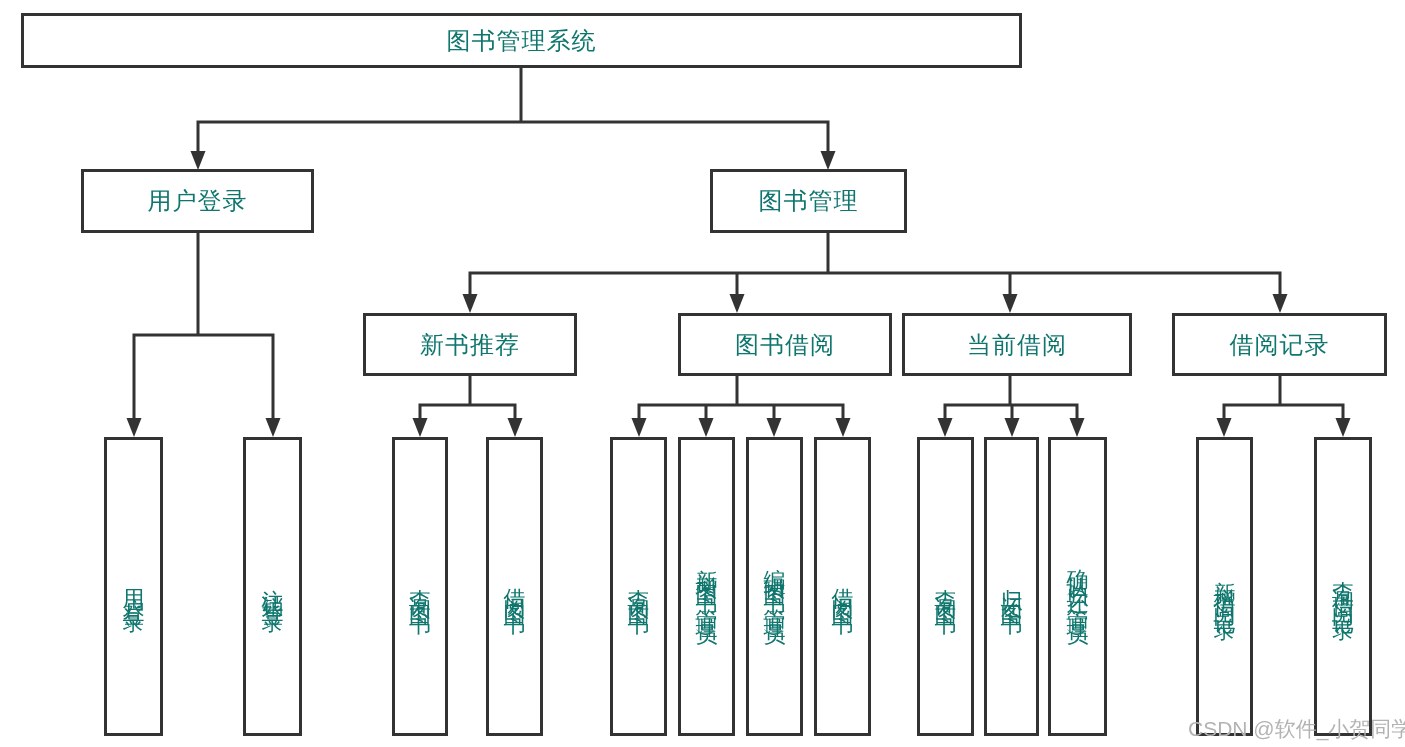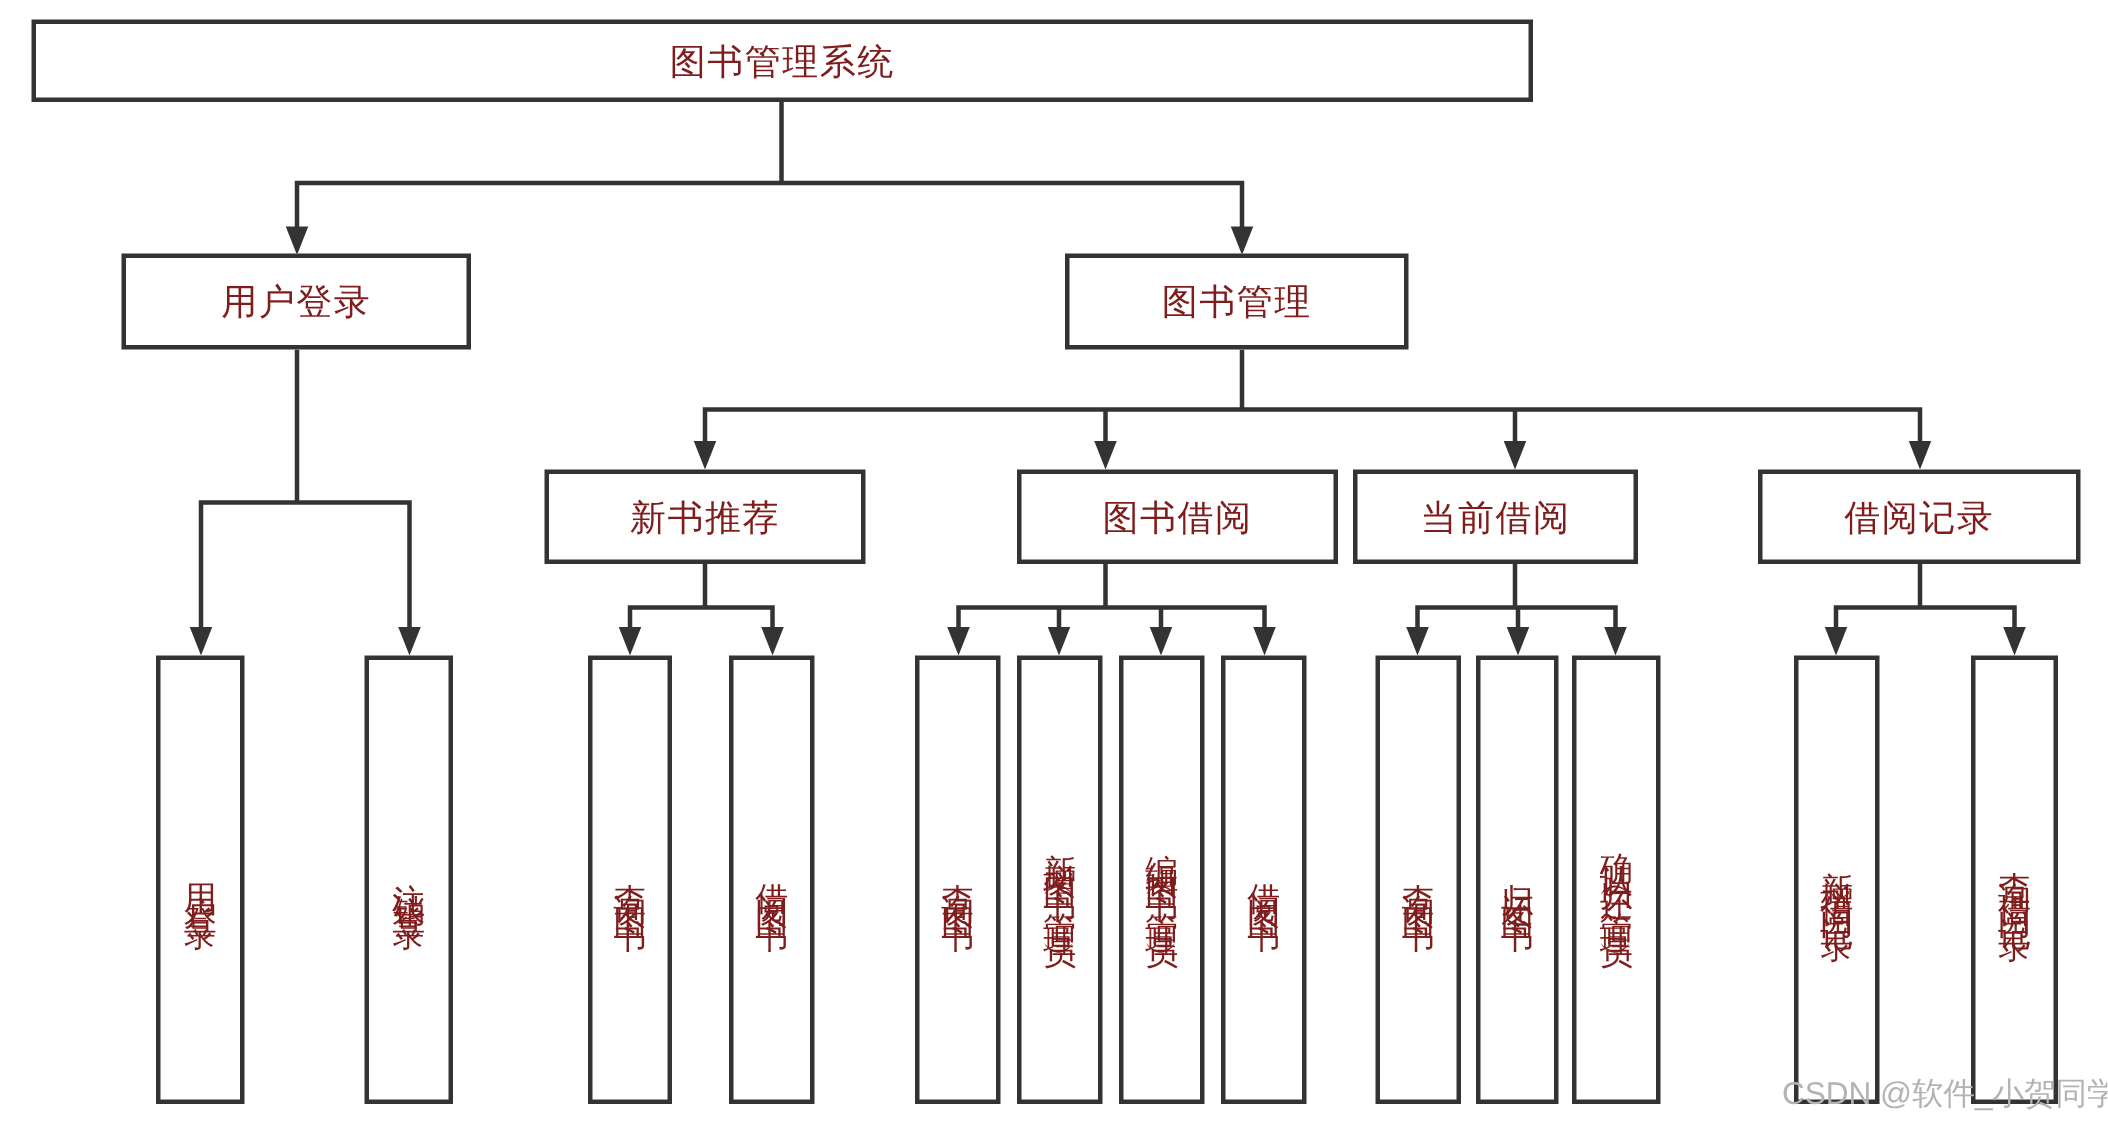--- a/index.html
+++ b/index.html
@@ -22,21 +22,21 @@
     z-index: 1;
   }
   .box {
     position: absolute;
     box-sizing: border-box;
     border: 3px solid #333333;
     background: #ffffff;
     display: flex;
     align-items: center;
     justify-content: center;
-    color: #7f1d1d;
+    color: #0f766e;
     z-index: 2;
   }
   .hbox {
     font-size: 24px;
     letter-spacing: 1px;
     white-space: nowrap;
   }
   .vbox span {
     writing-mode: vertical-rl;
     text-orientation: mixed;
@@ -94,25 +94,25 @@
       <polygon points="1004.5,418 1019.5,418 1012,437"></polygon>
       <polygon points="1069.5,418 1084.5,418 1077,437"></polygon>
       <polygon points="1216.5,418 1231.5,418 1224,437"></polygon>
       <polygon points="1335.5,418 1350.5,418 1343,437"></polygon>
     </g>
   </svg>
 
   <div class="box hbox" style="left:21px; top:13px; width:1001px; height:55px;">图书管理系统</div>
 
   <div class="box hbox" style="left:81px; top:169px; width:233px; height:64px;">用户登录</div>
-  <div class="box hbox" style="left:710px; top:169px; width:229px; height:64px;">图书管理</div>
+  <div class="box hbox" style="left:710px; top:169px; width:197px; height:64px;">图书管理</div>
 
   <div class="box hbox" style="left:363px; top:313px; width:214px; height:63px;text-align:center;">新书推荐</div>
   <div class="box hbox" style="left:630px; top:313px; width:214px; height:63px;margin-left:48px;">图书借阅</div>
-  <div class="box hbox" style="left:902px; top:313px; width:190px; height:63px;">当前借阅</div>
+  <div class="box hbox" style="left:902px; top:313px; width:230px; height:63px;">当前借阅</div>
   <div class="box hbox" style="left:1172px; top:313px; width:215px; height:63px;">借阅记录</div>
 
   <div class="box vbox" style="left:104px; top:437px; width:59px; height:299px;">
     <span>用户登录</span>
   </div>
   <div class="box vbox" style="left:243px; top:437px; width:59px; height:299px;">
     <span>注销登录</span>
   </div>
 
   <div class="box vbox" style="left:392px; top:437px; width:56px; height:299px;">

